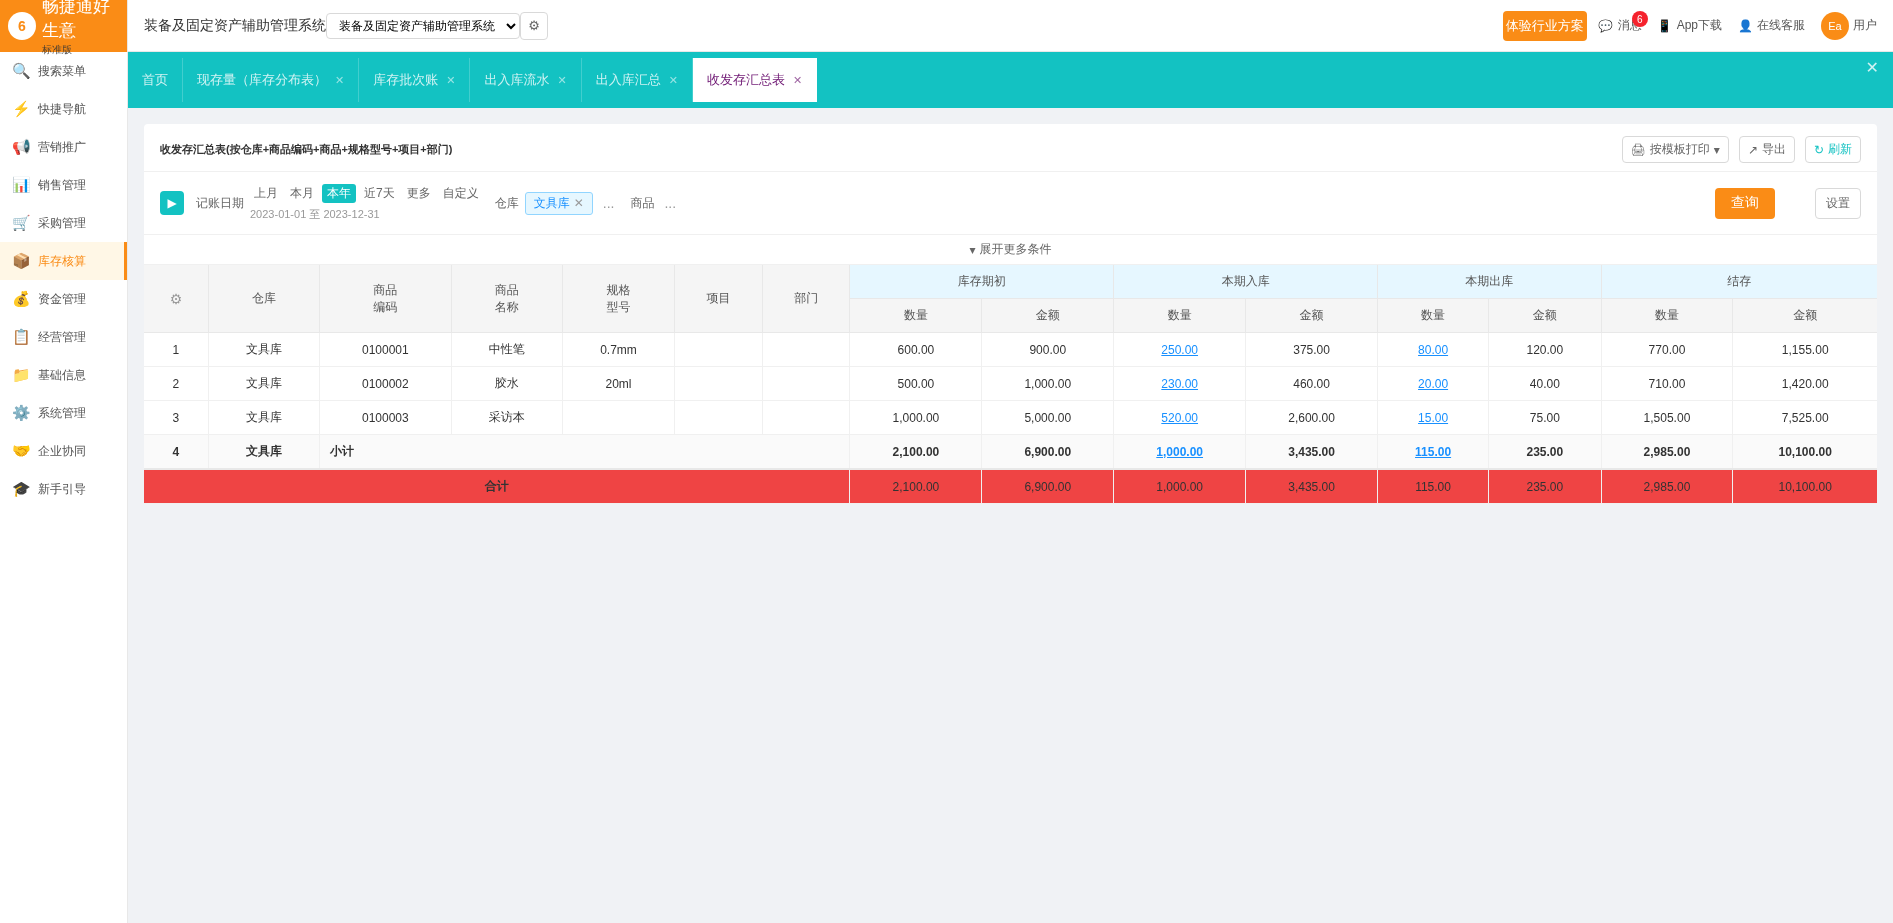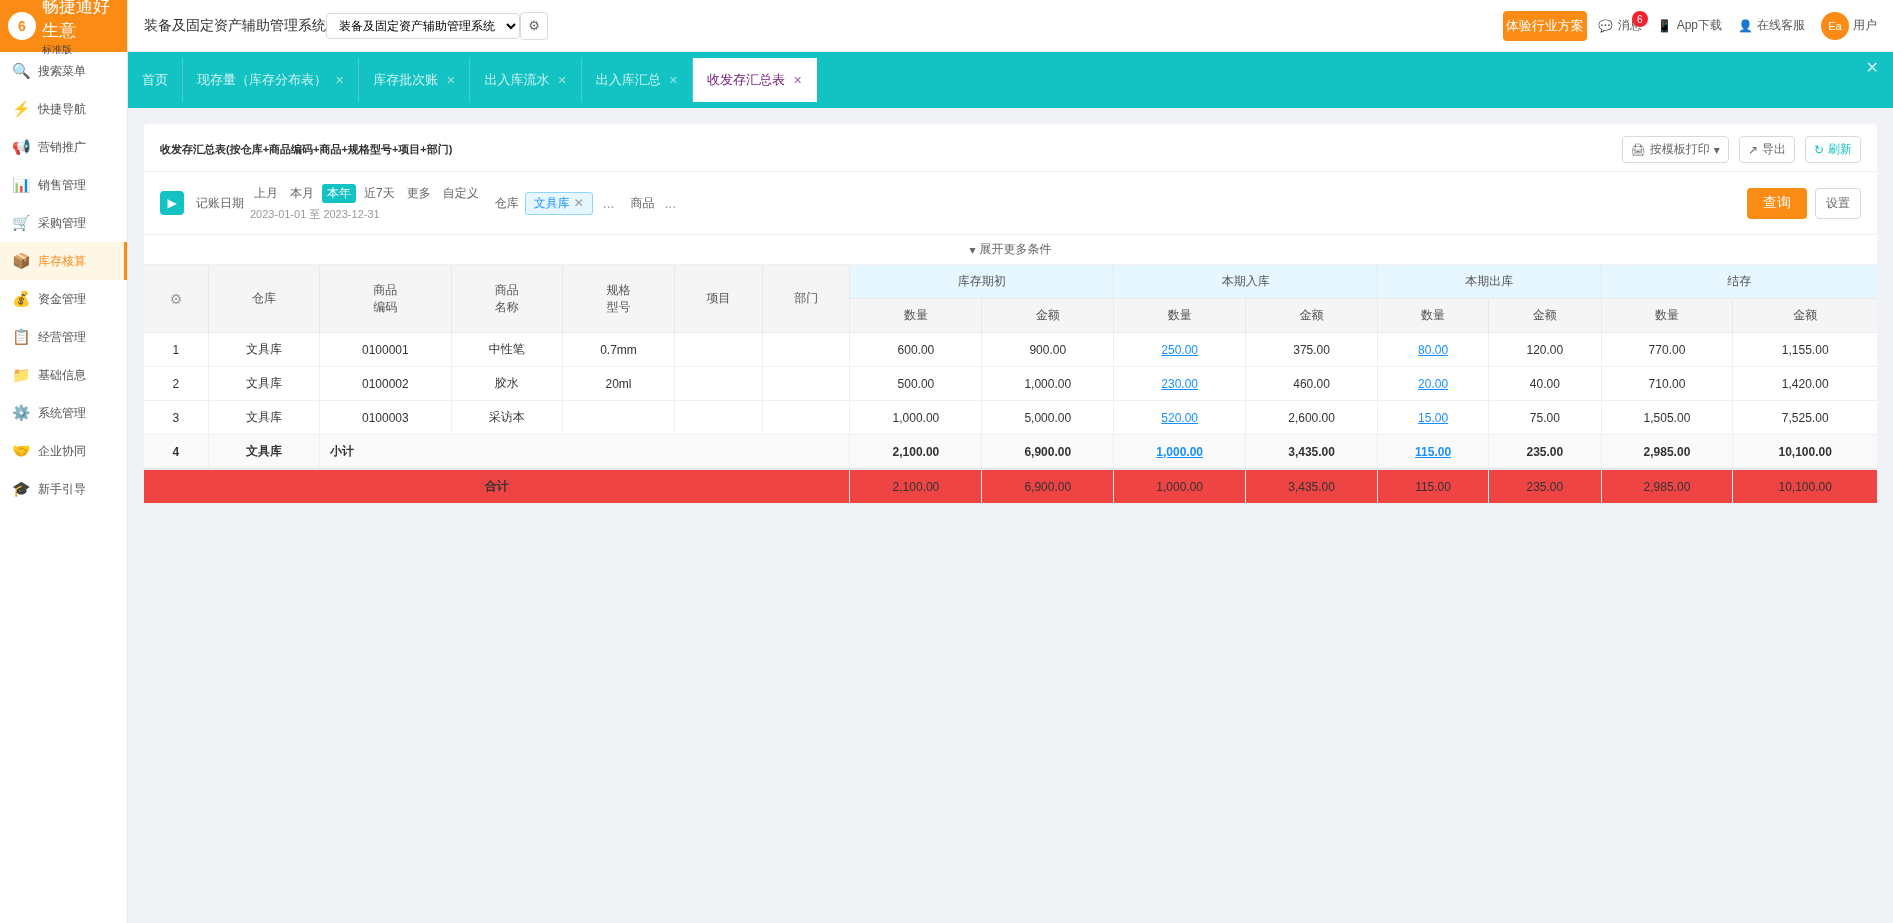--- a/index.html
+++ b/index.html
@@ -56,21 +56,21 @@
     .filter-label { color: #666; font-size: 12px; flex-shrink: 0; }
     .filter-date-links { display: flex; align-items: flex-start; flex-direction: column; gap: 2px; }
     .filter-date-btns { display: flex; gap: 4px; }
     .filter-date-btn { font-size: 12px; color: #666; cursor: pointer; padding: 1px 4px; border-radius: 3px; }
     .filter-date-btn.active { background: #13c2c2; color: #fff; border-radius: 3px; padding: 1px 5px; }
     .filter-date-range { font-size: 11px; color: #999; margin-top: 2px; }
     .filter-tag { display: flex; align-items: center; gap: 4px; background: #e6f7ff; border: 1px solid #91d5ff; border-radius: 3px; padding: 2px 8px; font-size: 12px; color: #1890ff; }
     .filter-tag-close { cursor: pointer; color: #999; }
     .filter-dots { color: #999; cursor: pointer; font-size: 14px; padding: 0 4px; }
     .filter-query-btn { background: #fa8c16; color: #fff; border: none; border-radius: 4px; padding: 6px 16px; cursor: pointer; font-size: 14px; margin-left: auto; }
-    .filter-settings-btn { background: #fff; color: #666; border: 1px solid #d9d9d9; border-radius: 4px; padding: 6px 10px; cursor: pointer; font-size: 12px; }
+    .filter-settings-btn { background: #fff; color: #666; border: 1px solid #d9d9d9; border-radius: 4px; padding: 6px 10px; cursor: pointer; font-size: 12px; margin-left: 32px; }
 
     
     .expand-more { padding: 6px 16px; border-bottom: 1px solid #f0f0f0; display: flex; align-items: center; justify-content: center; }
     .expand-btn { display: flex; align-items: center; gap: 4px; font-size: 12px; color: #666; cursor: pointer; }
 
     
     .table-wrap { overflow-x: auto; }
     table { width: 100%; border-collapse: collapse; font-size: 13px; }
     thead tr { background: #f5f5f5; }
     th { padding: 8px 10px; text-align: center; font-weight: 500; color: #555; border-bottom: 1px solid #e8e8e8; border-right: 1px solid #e8e8e8; white-space: nowrap; font-size: 12px; }

